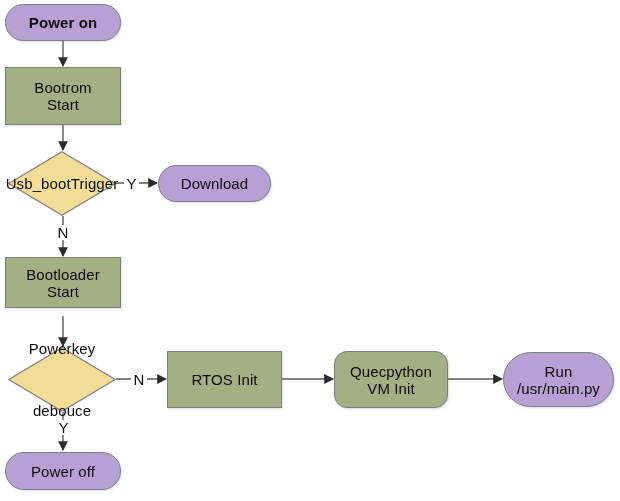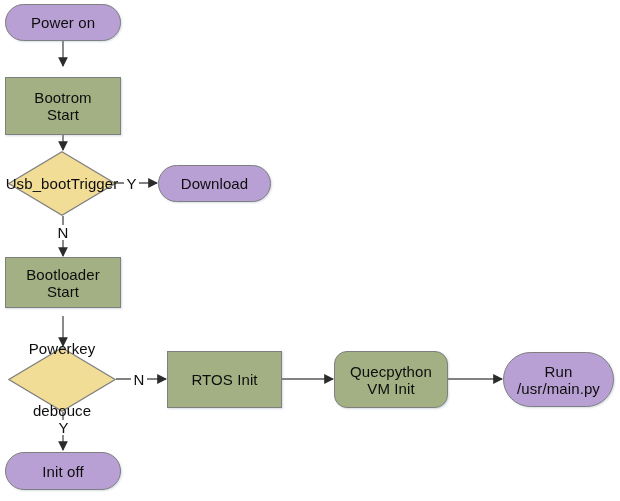--- a/index.html
+++ b/index.html
@@ -105,25 +105,25 @@
 
     <line x1="116" y1="379" x2="166" y2="379" stroke="#595959" stroke-width="1.4" marker-end="url(#arrow)"></line>
 
     <line x1="63" y1="412" x2="63" y2="450" stroke="#595959" stroke-width="1.4" marker-end="url(#arrow)"></line>
 
     <line x1="282" y1="379" x2="333" y2="379" stroke="#595959" stroke-width="1.4" marker-end="url(#arrow)"></line>
 
     <line x1="448" y1="379" x2="502" y2="379" stroke="#595959" stroke-width="1.4" marker-end="url(#arrow)"></line>
   </svg>
 
-  <div class="node node-terminal" style="left:5px; top:4px; width:116px; height:37px;">
+  <div class="node node-terminal" style="left:5px; top:4px; width:116px; height:37px;font-weight:bold;">
     <span>Power on</span>
   </div>
 
-  <div class="node node-process" style="left:5px; top:67px; width:116px; height:58px; flex-direction:column;margin-top:10px;">
+  <div class="node node-process" style="left:5px; top:67px; width:116px; height:58px; flex-direction:column;">
     <span>Bootrom</span>
     <span>Start</span>
   </div>
 
   <div class="node node-decision" style="left:8px; top:151px; width:108px; height:65px; ">
     <svg class="dia-shape" viewBox="0 0 108 65" preserveAspectRatio="none" xmlns="http://www.w3.org/2000/svg">
       <polygon points="54,0.8 107.2,32.5 54,64.2 0.8,32.5" fill="#f2dd96" stroke="#7f7f7f" stroke-width="1.3"></polygon>
     </svg>
     <span class="dia-label">Usb_boot</span>
     <span class="dia-label">Trigger</span>
@@ -154,21 +154,21 @@
     <span>Quecpython</span>
     <span>VM Init</span>
   </div>
 
   <div class="node node-terminal" style="left:503px; top:352px; width:111px; height:55px; flex-direction:column;">
     <span>Run</span>
     <span>/usr/main.py</span>
   </div>
 
   <div class="node node-terminal" style="left:5px; top:452px; width:116px; height:38px;">
-    <span>Init off</span>
+    <span>Power off</span>
   </div>
 
   <div class="edge-label" style="left:124px; top:176px; width:13px;">Y</div>
 
   <div class="edge-label" style="left:55px; top:225px; width:14px;">N</div>
 
   <div class="edge-label" style="left:131px; top:372px; width:14px;">N</div>
 
   <div class="edge-label" style="left:56px; top:420px; width:13px;">Y</div>
 

